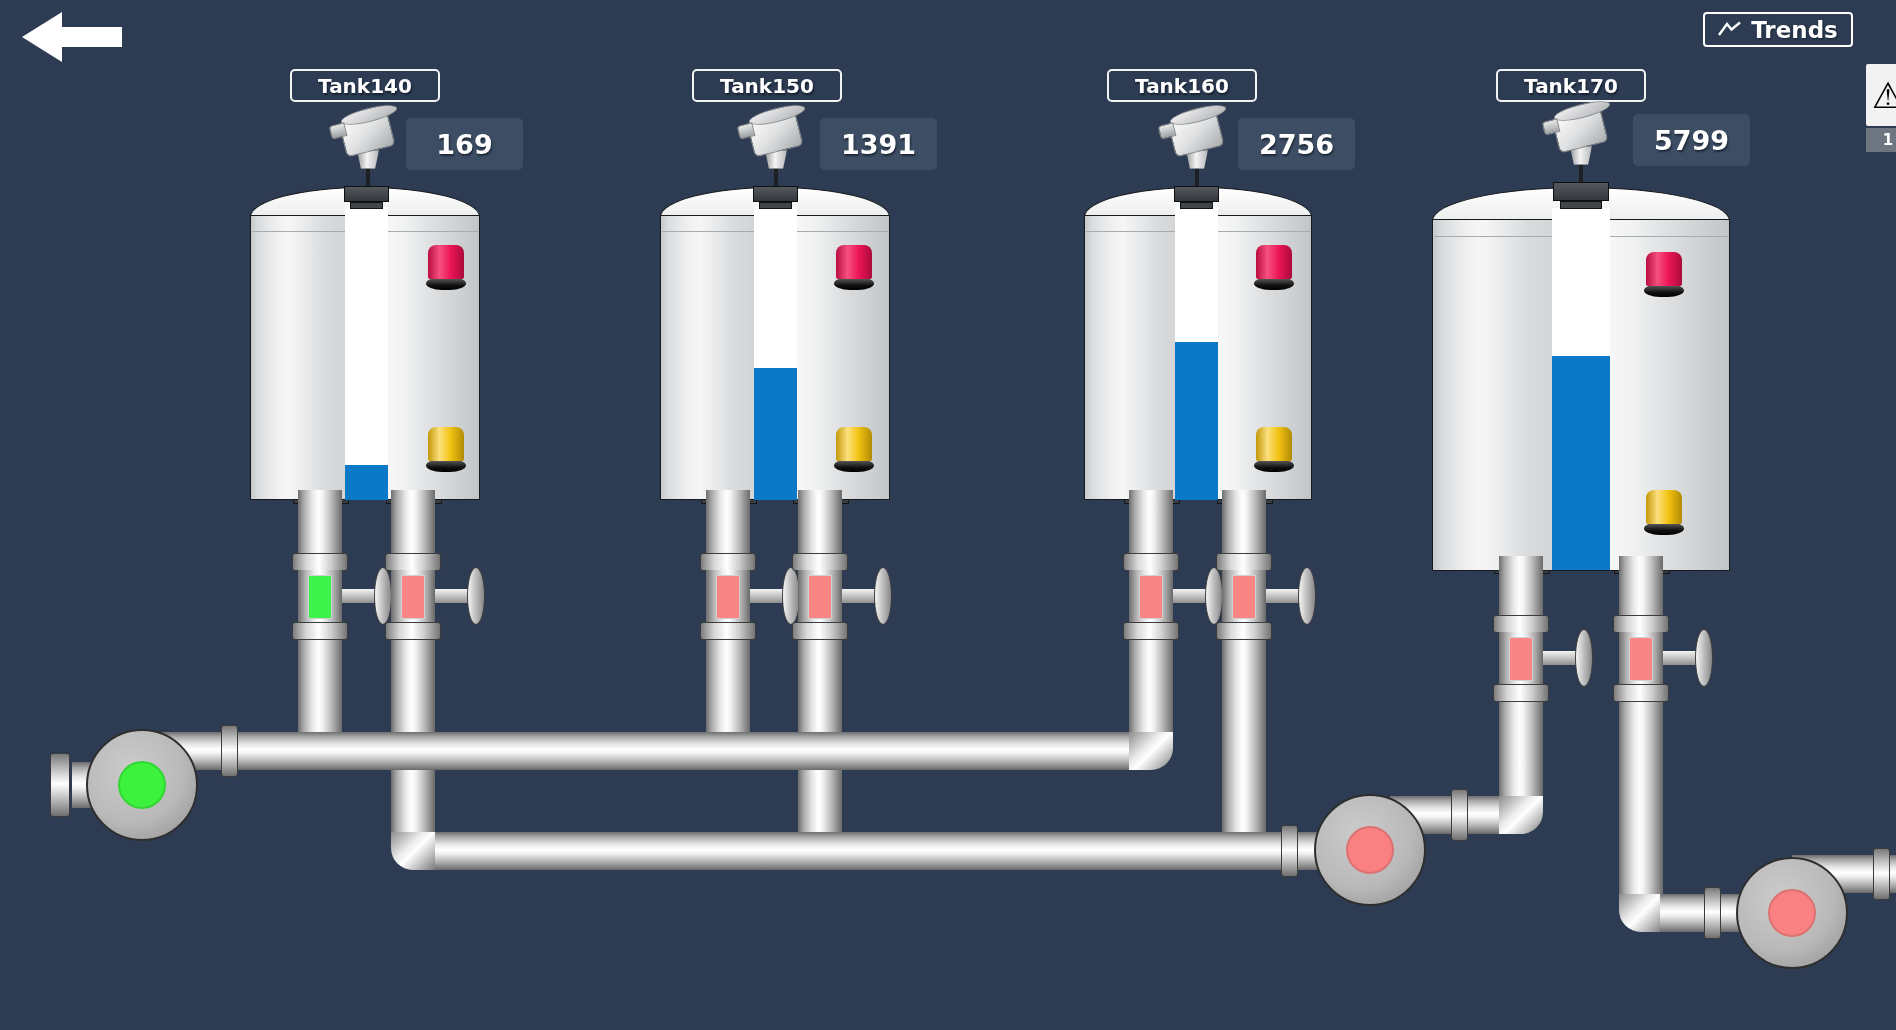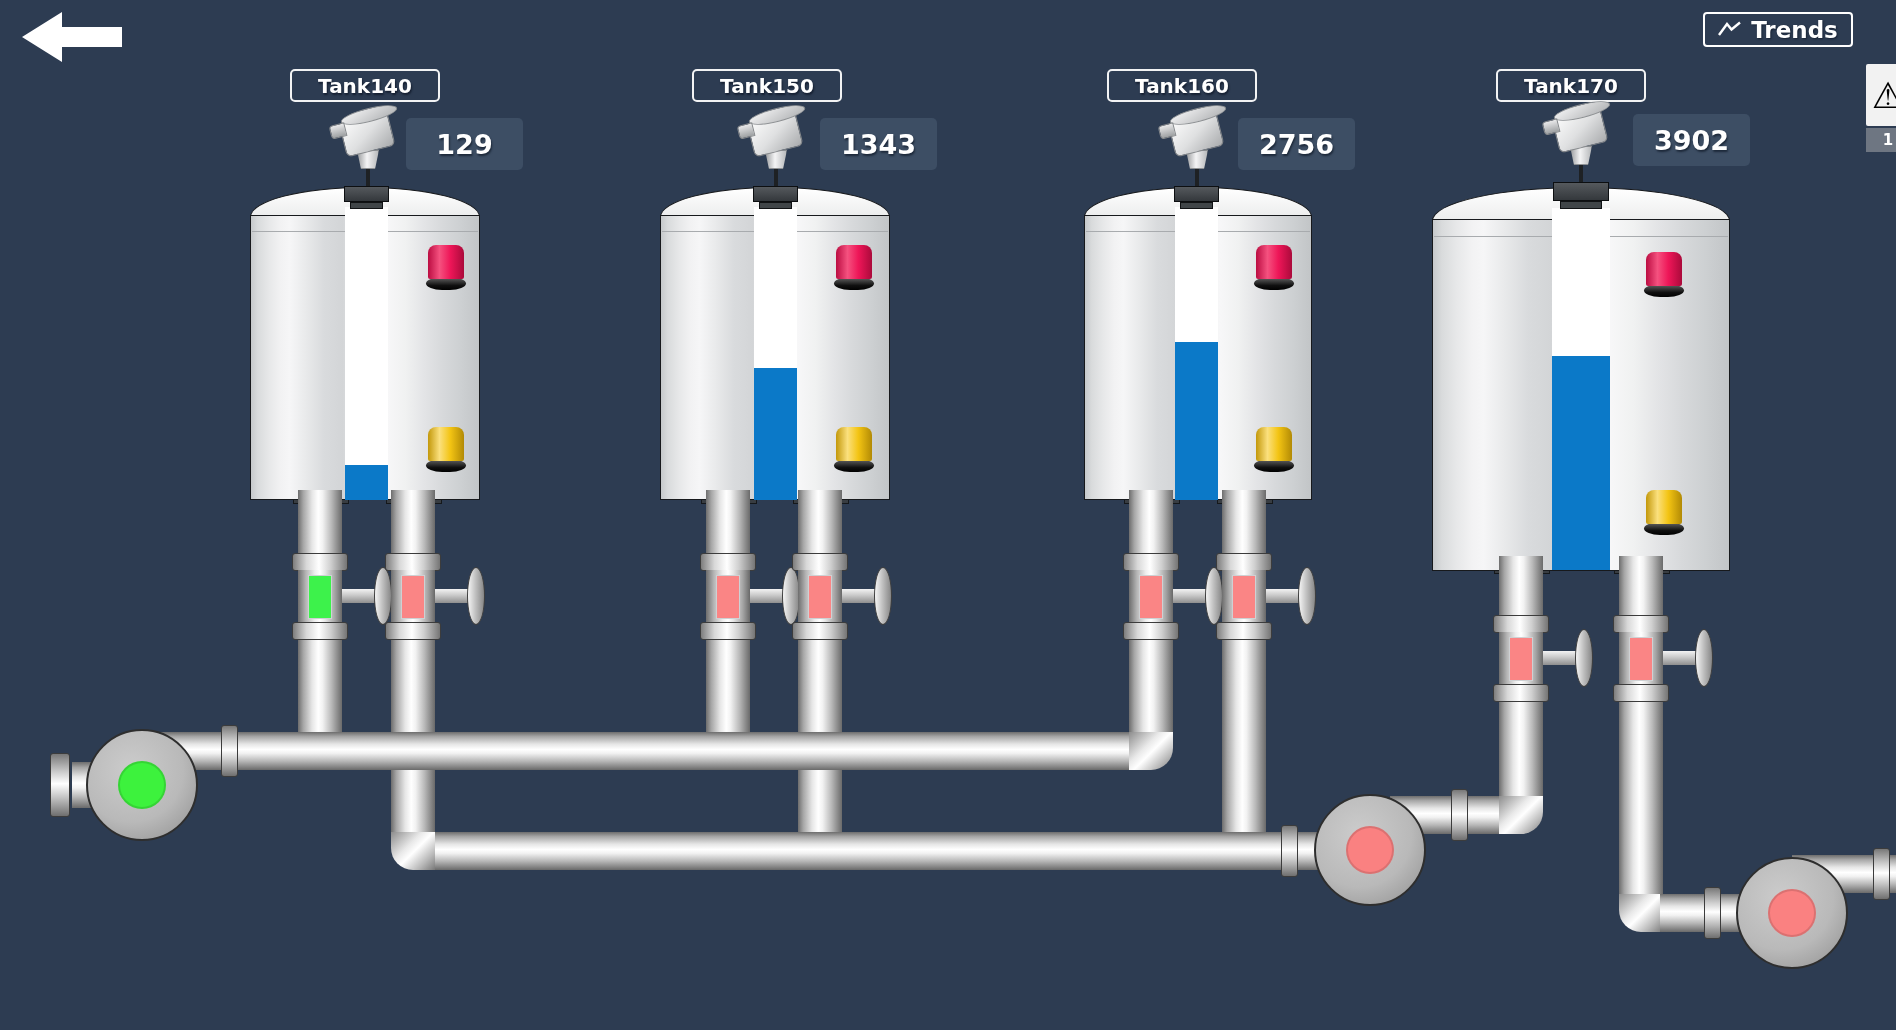--- a/index.html
+++ b/index.html
@@ -91,21 +91,21 @@
     <span>Trends</span>
   </div>
   <div id="alarmWidget">
     <div id="alarmIconBox">
       <span>⚠</span>
     </div>
     <div id="alarmCountBox">1</div>
   </div>
 
   <div class="labelBox" style="left:290px;top:69px">Tank140</div>
-  <div class="valueBox" style="left:406px;top:118px">129</div>
+  <div class="valueBox" style="left:406px;top:118px">169</div>
   <div class="sensor" style="left:328px;top:104px">
     <div class="sStem" style="left:38px;top:62px;width:4px;height:22px"></div>
     <div class="sNeck" style="left:29px;top:46px;width:22px;height:19px"></div>
     <div class="sHead" style="left:14px;top:12px;width:50px;height:36px"></div>
     <div class="sLid" style="left:12px;top:4px;width:58px;height:14px"></div>
     <div class="sPort" style="left:2px;top:20px;width:16px;height:14px"></div>
   </div>
   <div class="stub" style="left:293px;top:486px;width:54px;height:16px"></div>
   <div class="stub" style="left:386px;top:486px;width:54px;height:16px"></div>
   <div class="tankDome" style="left:250px;top:187px;width:230px;height:30px"></div>
@@ -119,21 +119,21 @@
   <div class="beacon red" style="left:428px;top:245px">
       <div class="base"></div>
       <div class="dome"></div>
     </div>
   <div class="beacon yellow" style="left:428px;top:427px">
       <div class="base"></div>
       <div class="dome"></div>
     </div>
 
   <div class="labelBox" style="left:692px;top:69px">Tank150</div>
-  <div class="valueBox" style="left:820px;top:118px">1343</div>
+  <div class="valueBox" style="left:820px;top:118px">1391</div>
   <div class="sensor" style="left:736px;top:104px">
     <div class="sStem" style="left:38px;top:62px;width:4px;height:22px"></div>
     <div class="sNeck" style="left:29px;top:46px;width:22px;height:19px"></div>
     <div class="sHead" style="left:14px;top:12px;width:50px;height:36px"></div>
     <div class="sLid" style="left:12px;top:4px;width:58px;height:14px"></div>
     <div class="sPort" style="left:2px;top:20px;width:16px;height:14px"></div>
   </div>
   <div class="stub" style="left:701px;top:486px;width:54px;height:16px"></div>
   <div class="stub" style="left:793px;top:486px;width:54px;height:16px"></div>
   <div class="tankDome" style="left:660px;top:187px;width:230px;height:30px"></div>
@@ -175,21 +175,21 @@
   <div class="beacon red" style="left:1256px;top:245px">
       <div class="base"></div>
       <div class="dome"></div>
     </div>
   <div class="beacon yellow" style="left:1256px;top:427px">
       <div class="base"></div>
       <div class="dome"></div>
     </div>
 
   <div class="labelBox" style="left:1496px;top:69px">Tank170</div>
-  <div class="valueBox" style="left:1633px;top:114px">3902</div>
+  <div class="valueBox" style="left:1633px;top:114px">5799</div>
   <div class="sensor" style="left:1541px;top:100px">
     <div class="sStem" style="left:38px;top:62px;width:4px;height:22px"></div>
     <div class="sNeck" style="left:29px;top:46px;width:22px;height:19px"></div>
     <div class="sHead" style="left:14px;top:12px;width:50px;height:36px"></div>
     <div class="sLid" style="left:12px;top:4px;width:58px;height:14px"></div>
     <div class="sPort" style="left:2px;top:20px;width:16px;height:14px"></div>
   </div>
   <div class="stub" style="left:1494px;top:552px;width:54px;height:20px"></div>
   <div class="stub" style="left:1614px;top:552px;width:54px;height:20px"></div>
   <div class="tankDome" style="left:1432px;top:187px;width:298px;height:34px"></div>

